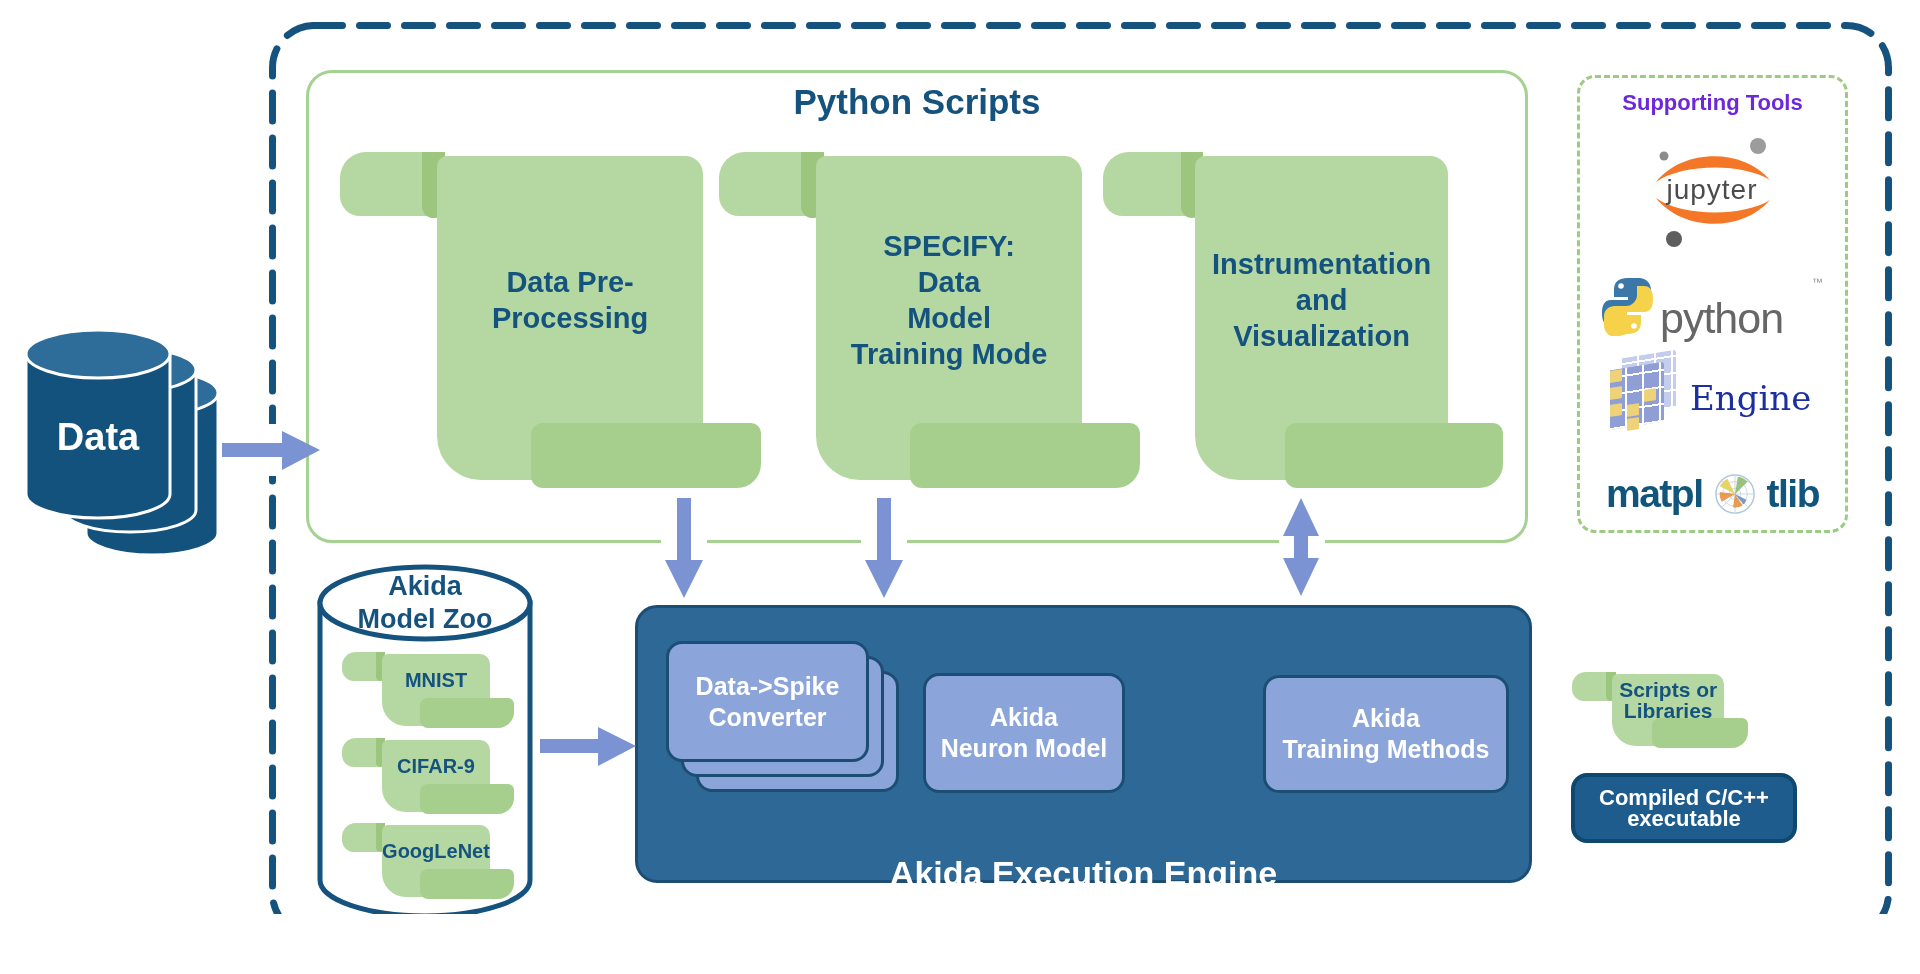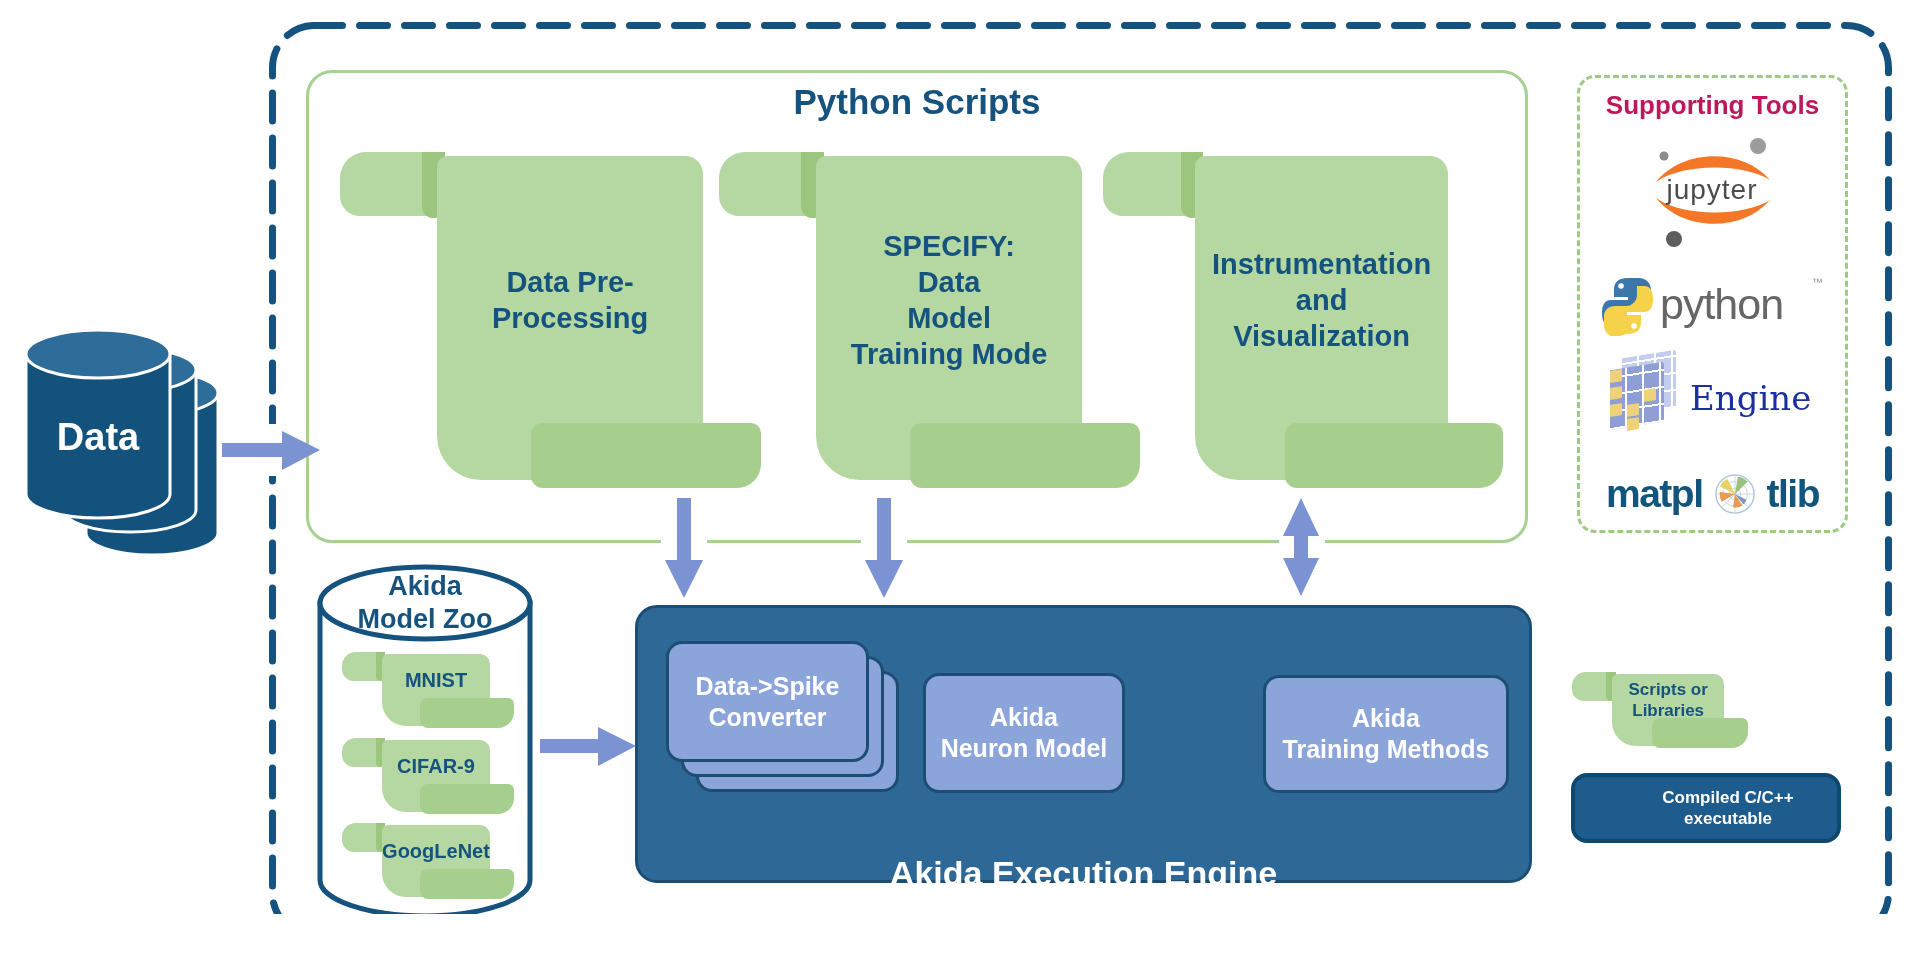--- a/index.html
+++ b/index.html
@@ -27,65 +27,65 @@
           background:#a6cf8e;border-radius:12px 10px 24px 12px;z-index:4;}
   .s-label{position:absolute;left:23%;top:8%;width:63.3%;height:72%;z-index:5;
           display:flex;align-items:center;justify-content:center;text-align:center;
           font-size:29px;line-height:36px;font-weight:700;color:#15537f;}
   
   .scroll-sm .s-roll{height:38%;border-radius:14px 0 0 12px;}
   .scroll-sm .s-crease{height:38%;border-radius:0 0 10px 10px;}
   .scroll-sm .s-body{top:2%;height:96%;border-radius:6px 10px 8px 24px;}
   .scroll-sm .s-btube{top:60%;height:40%;border-radius:8px 6px 16px 8px;}
   .scroll-sm .s-label{top:0;height:74%;font-size:20px;line-height:24px;}
-  .scroll-xs .s-label{font-size:17px;line-height:21px;}
+  .scroll-xs .s-label{font-size:21px;line-height:21px;}
 
   
   .engine{left:635px;top:605px;width:891px;height:272px;background:#2d6897;
           border:3px solid #1c4e74;border-radius:22px;}
   .engine-title{left:0;right:0;top:218px;text-align:center;
           font-size:34px;font-weight:700;color:#fff;margin-top:28px;}
   .card{position:absolute;background:#8ba4da;border:3px solid #1c4e74;border-radius:16px;
           display:flex;align-items:center;justify-content:center;text-align:center;
           font-size:25px;line-height:31px;font-weight:700;color:#fff;}
 
   
   .zoo-title{left:325px;top:570px;width:200px;text-align:center;
           font-size:27px;line-height:33px;font-weight:700;color:#15527e;}
 
   
   .support{left:1577px;top:75px;width:265px;height:452px;background:#fff;
           border:3px dashed #9ccb83;border-radius:18px;}
   .st-title{left:0;top:12px;width:100%;text-align:center;
-          font-size:26px;font-weight:700;color:#be185d;}
+          font-size:22px;font-weight:700;color:#6d28d9;}
   .jupyter-block{left:58px;top:54px;width:148px;height:122px;}
   .jupyter-text{left:0;top:42px;width:100%;text-align:center;
           font-size:28px;color:#4c4c4c;letter-spacing:1px;}
   .python-block{left:20px;top:196px;width:228px;height:64px;}
-  .python-text{left:60px;top:6px;font-size:43px;color:#666;letter-spacing:-1px;}
+  .python-text{left:60px;top:20px;font-size:43px;color:#666;letter-spacing:-1px;}
   .python-tm{left:212px;top:2px;font-size:11px;color:#8a8a8a;}
   .numpy-block{left:26px;top:274px;width:215px;height:96px;}
   .np-grid{position:absolute;border-radius:3px;
           background-color:#8f9fd6;
           background-image:repeating-linear-gradient(0deg,#fff 0 2px,transparent 2px 17px),
                            repeating-linear-gradient(90deg,#fff 0 2px,transparent 2px 17px);}
   .np-back{left:14px;top:2px;width:56px;height:58px;background-color:#b7c1ea;transform:skewY(-9deg);opacity:.8;}
   .np-front{left:2px;top:14px;width:56px;height:60px;transform:skewY(-9deg);}
   .np-cell{position:absolute;width:12px;height:12px;background:#eed27a;border-radius:1px;transform:skewY(-9deg);}
   .numpy-text{left:84px;top:26px;font-family:"DejaVu Serif","Liberation Serif",serif;
           font-size:34px;color:#1b2fa0;}
   .mpl-block{left:0;top:388px;width:100%;height:56px;display:flex;
           align-items:center;justify-content:center;gap:11px;}
   .mpl-text{font-size:39px;font-weight:700;color:#11557c;letter-spacing:-1.5px;}
 
   
   .compiled{left:1571px;top:773px;width:218px;height:62px;background:#1e5c8e;
           border:4px solid #0f486e;border-radius:16px;display:flex;align-items:center;
-          justify-content:center;text-align:center;font-size:17px;line-height:21px;
-          font-weight:700;color:#fff;padding-left:44px;}
+          justify-content:center;text-align:center;font-size:22px;line-height:21px;
+          font-weight:700;color:#fff;}
   .data-label{left:26px;top:416px;width:144px;text-align:center;
           font-size:38px;font-weight:700;color:#fff;}
 </style>
 </head>
 <body>
 
 <div id="canvas">
 
   <svg class="layer" width="1920" height="974" viewBox="0 0 1920 974">
 

